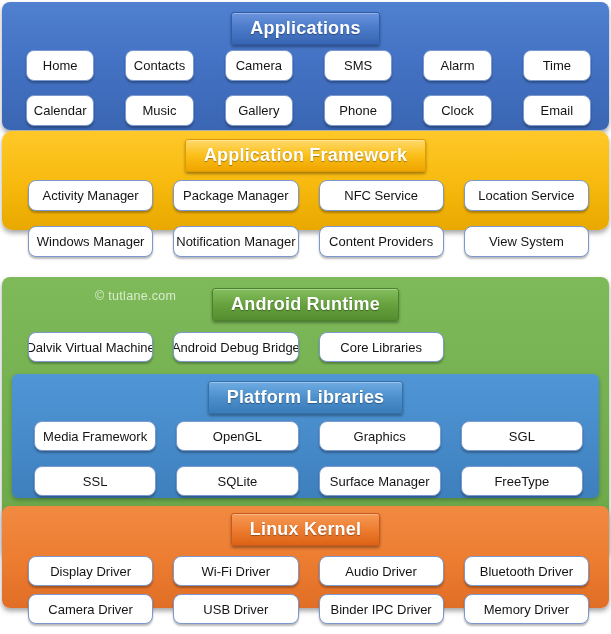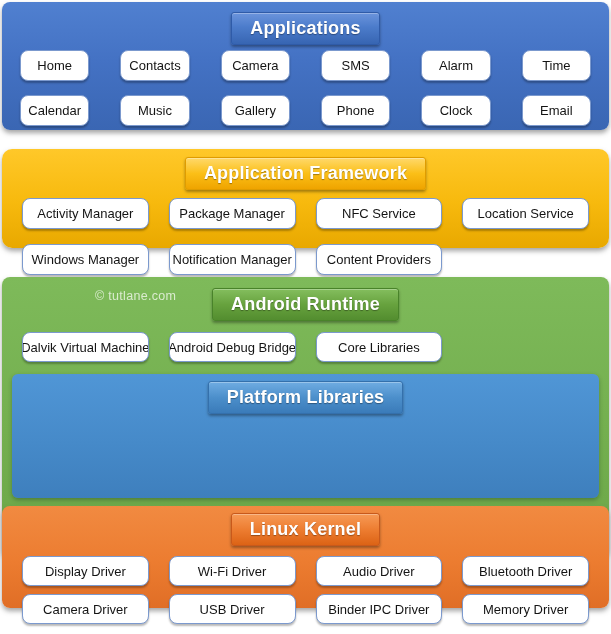--- a/index.html
+++ b/index.html
@@ -10,21 +10,21 @@
     background:#ffffff;
     overflow:hidden;
   }
   .layer{
     position:absolute;left:2px;width:607px;
     border-radius:8px;
     box-shadow:0 3px 5px rgba(90,90,90,.55);
     box-sizing:border-box;
   }
   .layer-apps{top:2px;height:128px;background:linear-gradient(180deg,#5080d0 0%,#4472c4 45%,#3a66b3 100%);}
-  .layer-framework{top:149px;height:99px;background:linear-gradient(180deg,#ffc829 0%,#f7b90d 55%,#e8a800 100%);border-radius:10px;}
+  .layer-framework{top:131px;height:99px;background:linear-gradient(180deg,#ffc829 0%,#f7b90d 55%,#e8a800 100%);border-radius:10px;}
   .layer-runtime{top:277px;height:279px;background:linear-gradient(180deg,#7eba5a 0%,#74af4f 55%,#6ba648 100%);}
   .layer-kernel{top:506px;height:102px;background:linear-gradient(180deg,#f18a41 0%,#ec7c30 55%,#e06e26 100%);}
   .inner-panel{
     margin:12px 10px 0 10px;
     height:124px;
     border-radius:6px;
     background:linear-gradient(180deg,#5096d6 0%,#468ac9 55%,#3e7fbd 100%);
     box-shadow:0 2px 4px rgba(40,70,40,.45);
     box-sizing:border-box;
   }
@@ -36,21 +36,21 @@
     box-shadow:0 2px 3px rgba(0,0,0,.35), inset 0 1px 0 rgba(255,255,255,.3);
     letter-spacing:.2px;
   }
   .badge-blue{margin-top:10px;background:linear-gradient(180deg,#6b94dc 0%,#4c7ccb 45%,#3765b2 100%);border:1px solid #2f5ba8;}
   .badge-gold{margin-top:8px;background:linear-gradient(180deg,#ffd96b 0%,#fbbf17 50%,#efa400 100%);border:1px solid #df9c00;}
   .badge-green{margin-top:11px;background:linear-gradient(180deg,#84be5e 0%,#67a23e 50%,#538d2f 100%);border:1px solid #49832a;}
   .badge-skyblue{margin-top:7px;background:linear-gradient(180deg,#6face2 0%,#4c8fcb 50%,#3a7bb9 100%);border:1px solid #3470ac;}
   .badge-orange{margin-top:7px;background:linear-gradient(180deg,#f79a56 0%,#ed7d31 50%,#dc6315 100%);border:1px solid #c8591b;}
   .grid{
     display:grid;row-gap:14px;column-gap:20px;
-    padding:0 20px;margin-top:8px;
+    padding:0 20px;margin-top:8px;margin-left:6px;
   }
   .grid-6{grid-template-columns:repeat(6,1fr);column-gap:31px;padding:0 18px;margin-top:5px;}
   .grid-4{grid-template-columns:repeat(4,1fr);row-gap:15px;}
   .grid-runtime{margin-top:11px;}
   .grid-panel{padding:0 16px;margin-top:7px;row-gap:15px;}
   .grid-kernel{margin-top:10px;row-gap:8px;}
   .node{
     background:#ffffff;
     border:1px solid #7b99ce;
     border-radius:8px;
@@ -97,37 +97,48 @@
       <div class="badge badge-gold">Application Framework</div>
     </div>
     <div class="grid grid-4">
       <div class="node">Activity Manager</div>
       <div class="node">Package Manager</div>
       <div class="node">NFC Service</div>
       <div class="node">Location Service</div>
       <div class="node">Windows Manager</div>
       <div class="node">Notification Manager</div>
       <div class="node">Content Providers</div>
+      <div class="node">View System</div>
     </div>
   </div>
 
   <div class="layer layer-runtime">
     <div class="watermark">© tutlane.com</div>
     <div class="badge-row">
       <div class="badge badge-green">Android Runtime</div>
     </div>
     <div class="grid grid-4 grid-runtime">
       <div class="node node-sm">Dalvik Virtual Machine</div>
       <div class="node node-sm">Android Debug Bridge</div>
       <div class="node node-sm">Core Libraries</div>
     </div>
 
     <div class="inner-panel">
       <div class="badge-row">
         <div class="badge badge-skyblue">Platform Libraries</div>
+      </div>
+      <div class="grid grid-4 grid-panel">
+        <div class="node node-sm">Media Framework</div>
+        <div class="node node-sm">OpenGL</div>
+        <div class="node node-sm">Graphics</div>
+        <div class="node node-sm">SGL</div>
+        <div class="node node-sm">SSL</div>
+        <div class="node node-sm">SQLite</div>
+        <div class="node node-sm">Surface Manager</div>
+        <div class="node node-sm">FreeType</div>
       </div>
     </div>
   </div>
 
   <div class="layer layer-kernel">
     <div class="badge-row">
       <div class="badge badge-orange">Linux Kernel</div>
     </div>
     <div class="grid grid-4 grid-kernel">
       <div class="node node-sm">Display Driver</div>

